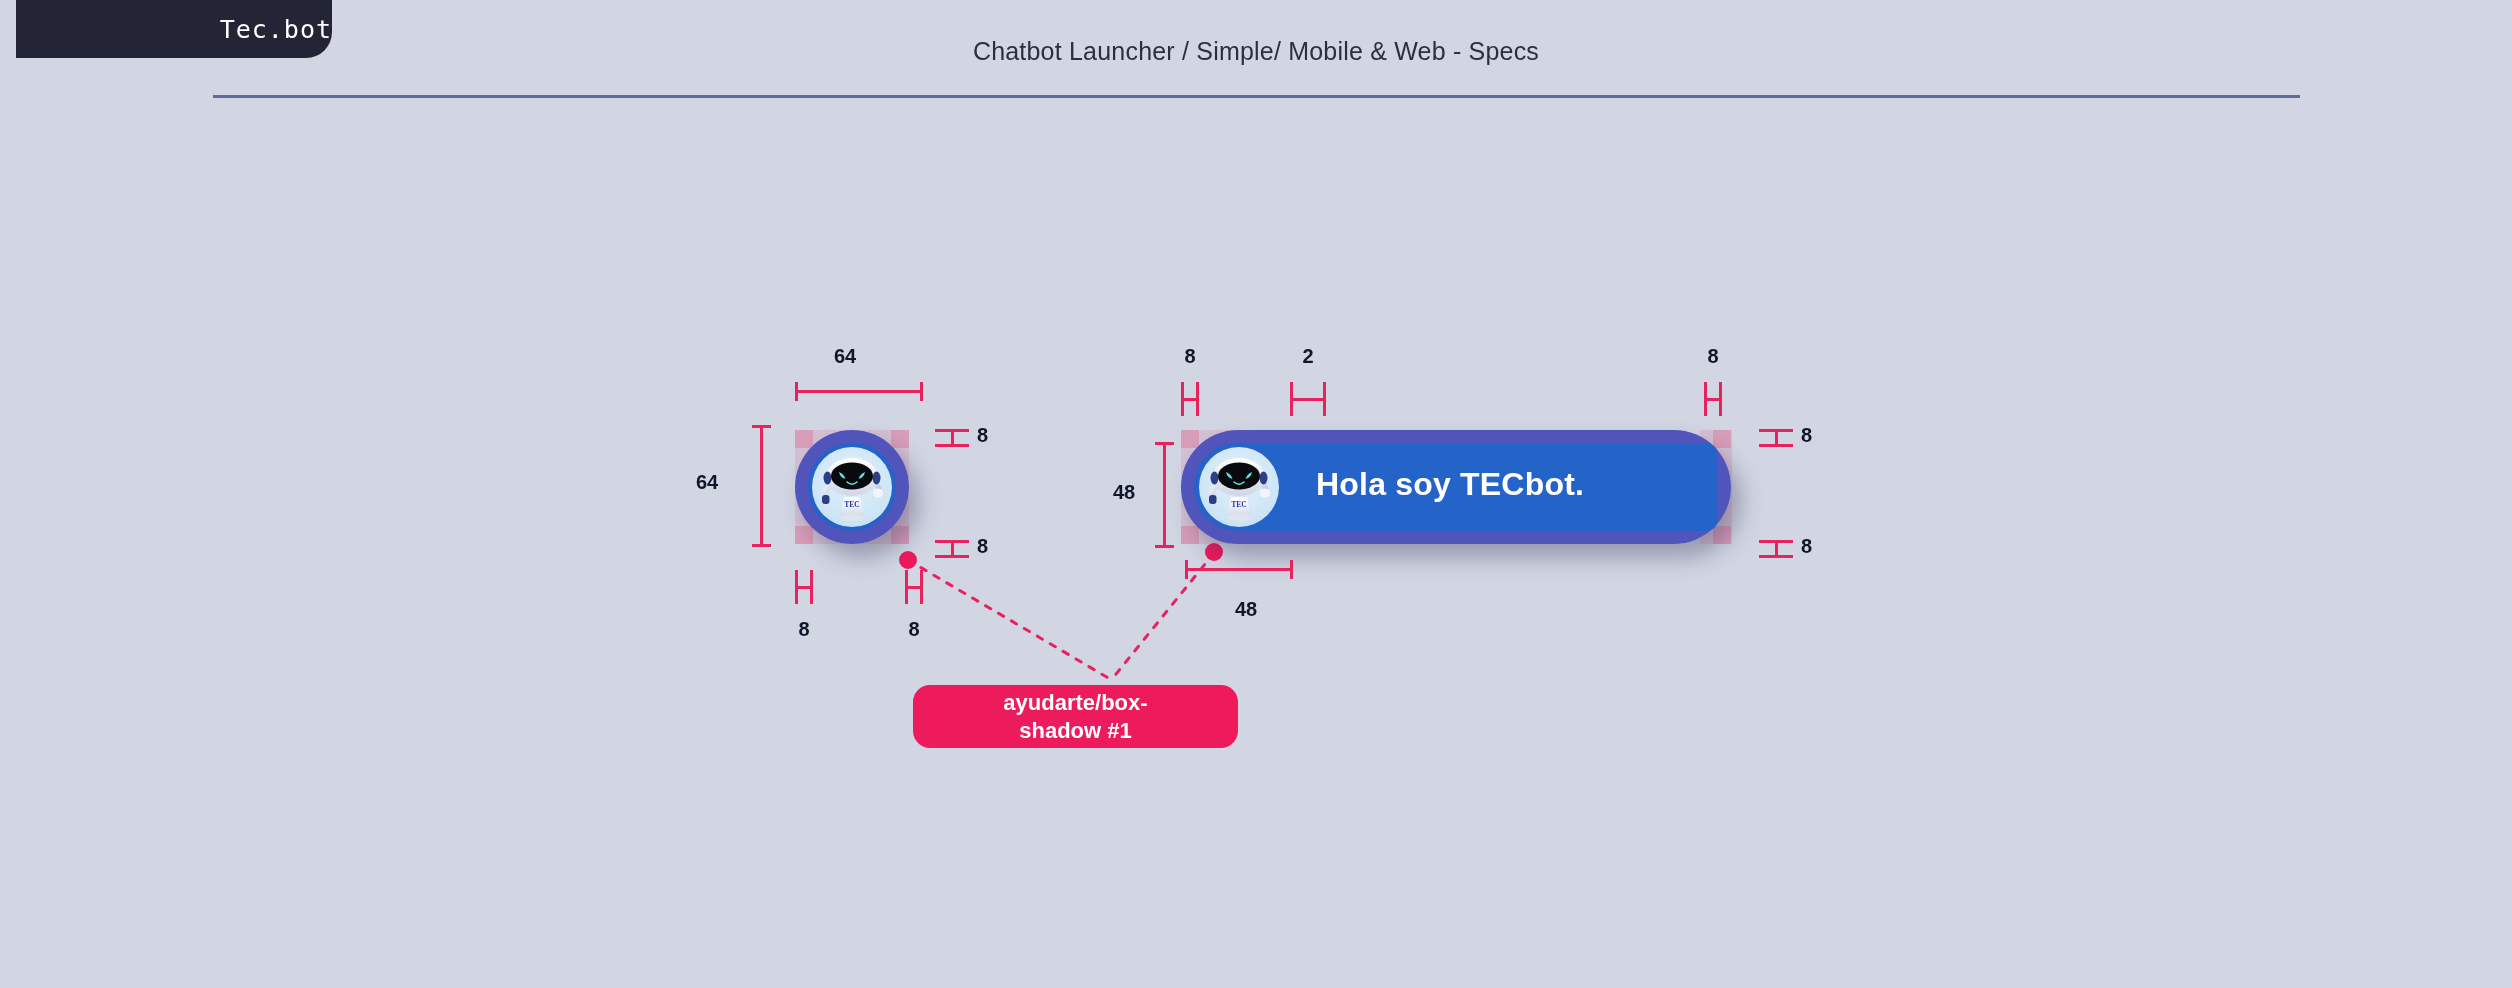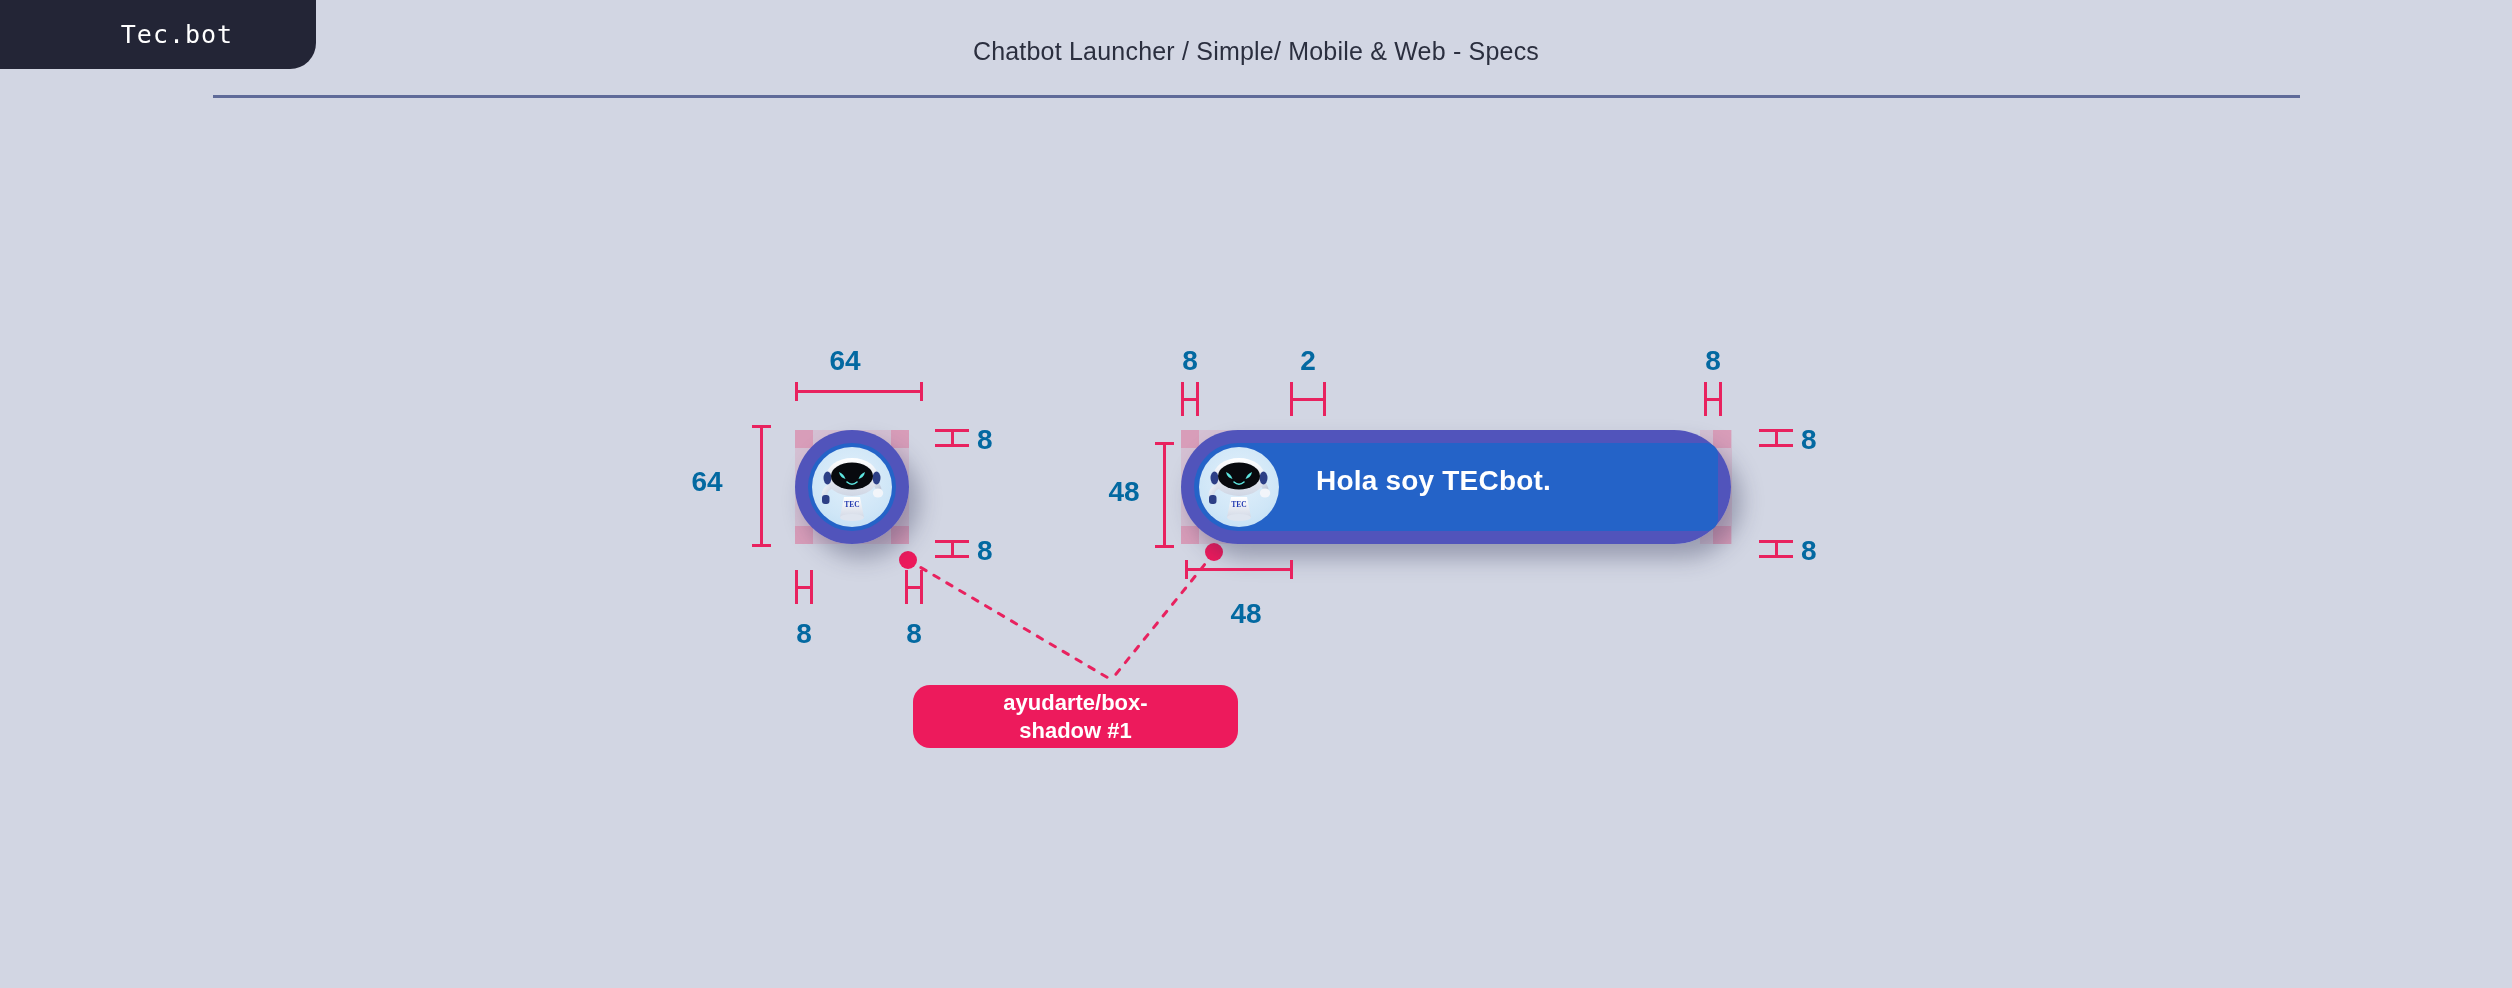--- a/index.html
+++ b/index.html
@@ -6,25 +6,25 @@
   body{
     width:2512px;height:988px;
     background:#d2d6e3;
     font-family:"Liberation Sans",sans-serif;
     overflow:hidden;
     position:relative;
   }
 
   
   .logo-tab{
-    position:absolute;left:0;top:0;
-    width:316px;height:69px;
+    position:absolute;left:16px;top:0;
+    width:316px;height:58px;
     background:#232536;
     border-bottom-right-radius:26px;
-    display:flex;align-items:center;justify-content:center;
+    display:flex;align-items:center;justify-content:flex-end;
   }
   .logo-text{
     color:#ffffff;
     font-family:"DejaVu Sans Mono","Liberation Mono",monospace;
     font-size:25px;letter-spacing:1px;
     padding-left:38px;
   }
   .page-title{
     position:absolute;left:0;top:37px;width:2512px;
     text-align:center;
@@ -32,22 +32,22 @@
     font-weight:400;
     letter-spacing:.2px;
   }
   .title-rule{
     position:absolute;left:213px;top:95px;
     width:2087px;height:3px;
     background:#5f6b99;
   }
   .spec-num{
     position:absolute;
-    color:#0369a1;
-    font-size:28px;font-weight:700;
+    color:#0f172a;
+    font-size:20px;font-weight:700;
     white-space:nowrap;
   }
   
   .dim-h{position:absolute;height:18px;}
   .dim-h .bar{position:absolute;left:0;top:8px;width:100%;height:3px;background:#e8225f;}
   .dim-h .cap{position:absolute;top:0;width:3px;height:19px;background:#e8225f;}
   .dim-h .cap.l{left:0;}
   .dim-h .cap.r{right:0;}
 
   
@@ -112,21 +112,21 @@
     display:flex;align-items:center;
     overflow:hidden;
   }
   .pill-avatar{
     position:absolute;left:5px;top:4px;width:80px;height:80px;border-radius:50%;
     background:radial-gradient(circle at 50% 40%,#e2f0fb 0%,#cfe6f7 62%,#bcdcf3 100%);
     overflow:hidden;
   }
   .pill-text{
     position:absolute;left:122px;top:18px;
-    color:#ffffff;font-size:28px;font-weight:700;line-height:1.44;
+    color:#ffffff;font-size:32px;font-weight:700;line-height:1.44;
     letter-spacing:.2px;
   }
   .pill-text div{white-space:nowrap;}
 
   
   .robot-svg{position:absolute;left:0;top:0;width:100%;height:100%;display:block;}
 
   
   .leader-svg{position:absolute;left:0;top:0;width:2512px;height:988px;pointer-events:none;}
   .anno-badge{

